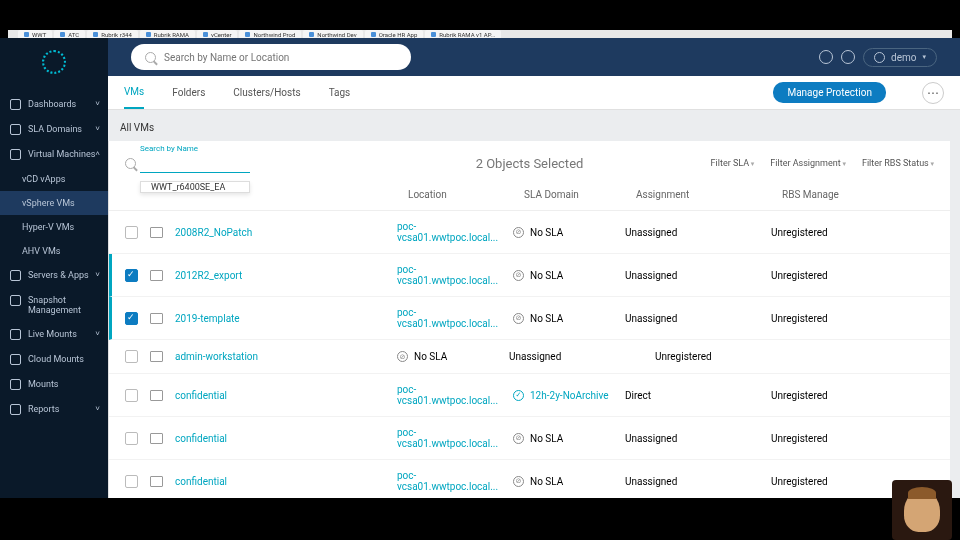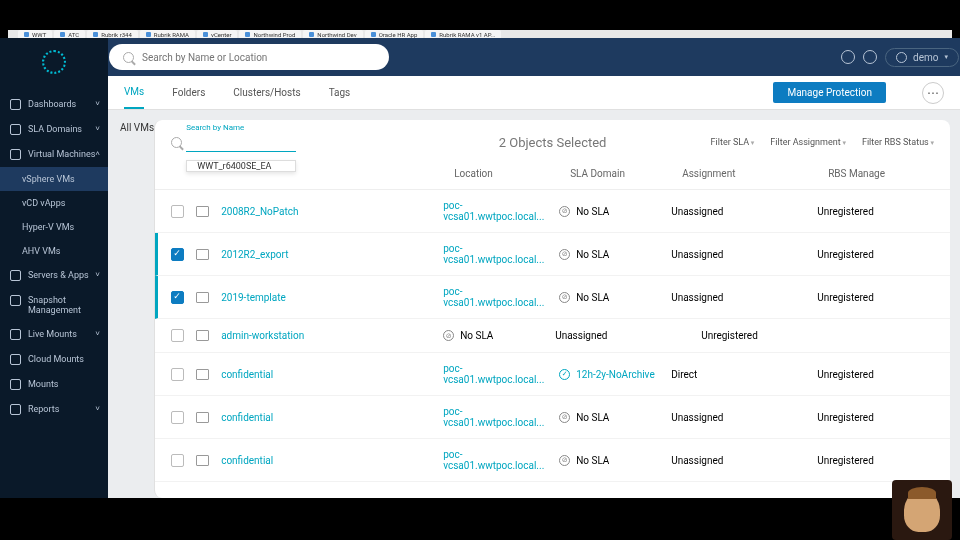--- a/index.html
+++ b/index.html
@@ -10,34 +10,34 @@
 .app{position:absolute;top:38px;left:0;right:0;bottom:42px;display:flex;background:#fff}
 .sidebar{width:108px;background:#0a1929;color:#b8c5d6;display:flex;flex-direction:column;padding-top:12px}
 .logo{display:flex;justify-content:center;margin-bottom:18px}
 .logo-shape{width:24px;height:24px;border:2px dotted #00bcd4;border-radius:50%}
 .nav-item{display:flex;align-items:flex-start;padding:7px 10px;font-size:9px;gap:7px;cursor:pointer;position:relative}
 .nav-item .chev{position:absolute;right:8px;font-size:8px}
 .nav-item.sub{padding-left:22px;font-size:9px}
 .nav-item.active{background:#1e3a5f}
 .nav-icon{width:11px;height:11px;border:1px solid currentColor;border-radius:2px;flex-shrink:0}
 .main{flex:1;display:flex;flex-direction:column;overflow:hidden}
-.topbar{background:#1e3a5f;height:38px;display:flex;align-items:center;padding:0 1px;gap:12px}
+.topbar{background:#1e3a5f;height:38px;display:flex;align-items:center;padding:0 23px;gap:12px}
 .search-global{flex:0 0 280px;background:#fff;border-radius:18px;height:26px;display:flex;align-items:center;padding:0 14px;gap:8px}
 .search-global input{border:none;outline:none;font-size:10px;flex:1;color:#777}
 .topbar-right{margin-left:auto;display:flex;align-items:center;gap:8px;color:#b8c5d6}
 .top-icon{width:14px;height:14px;border:1.5px solid currentColor;border-radius:50%}
 .user-pill{border:1px solid #4a6580;border-radius:14px;padding:3px 10px;font-size:10px;display:flex;align-items:center;gap:6px}
 .tabs-row{background:#fff;height:34px;display:flex;align-items:center;padding:0 16px;gap:28px;border-bottom:1px solid #e0e0e0;font-size:10px;color:#555}
 .tab{padding:10px 0;cursor:pointer}
 .tab.active{color:#00a6c0;border-bottom:2px solid #00a6c0}
-.manage-btn{margin-left:auto;background:#0d7cc1;color:#fff;border-radius:2px;padding:5px 14px;font-size:10px;cursor:pointer}
+.manage-btn{margin-left:auto;background:#0d7cc1;color:#fff;border-radius:10px;padding:5px 14px;font-size:10px;cursor:pointer}
 .more-btn{width:22px;height:22px;border:1px solid #ccc;border-radius:50%;margin-left:8px;display:flex;align-items:center;justify-content:center;font-size:12px;color:#555;cursor:pointer}
-.content{flex:1;background:#ebedef;padding:10px 10px 0 0;overflow:hidden;display:flex;flex-direction:row}
+.content{flex:1;background:#ebedef;padding:10px 10px 0 0;overflow:hidden;display:flex;flex-direction:column}
 .section-label{font-size:10px;color:#333;padding:2px 0 8px 12px}
-.card{background:#fff;flex:1;margin-left:0;border-radius:8px;display:flex;flex-direction:column;overflow:hidden;position:relative;border-left:1px solid #e0e0e0}
+.card{background:#fff;flex:1;margin-left:0;border-radius:0;display:flex;flex-direction:column;overflow:hidden;position:relative;border-left:1px solid #e0e0e0}
 .card-header{display:flex;align-items:center;padding:12px 16px 6px 16px;position:relative}
 .name-search{position:relative;margin-left:4px}
 .name-search-label{font-size:8px;color:#00a6c0;position:absolute;top:-9px;left:0}
 .name-search input{border:none;border-bottom:1.5px solid #00a6c0;outline:none;width:110px;font-size:10px;padding:2px 0}
 .autocomplete{position:absolute;top:28px;left:0;background:#fff;border:1px solid #ddd;padding:0 10px;font-size:9px;color:#333;width:110px;box-shadow:0 2px 4px rgba(0,0,0,0.1)}
 .selected-label{position:absolute;left:50%;transform:translateX(-50%);font-size:13px;color:#777}
 .filters{margin-left:auto;display:flex;gap:16px;font-size:9px;color:#555}
 .filter{cursor:pointer}
 .filter::after{content:" ▾";color:#aaa;font-size:7px}
 .table{flex:1;overflow:auto}
@@ -92,22 +92,22 @@
         <div class="nav-item">
           <span class="nav-icon"></span>
           <span>SLA Domains</span>
           <span class="chev">˅</span>
         </div>
         <div class="nav-item">
           <span class="nav-icon"></span>
           <span>Virtual Machines</span>
           <span class="chev">˄</span>
         </div>
+        <div class="nav-item sub">vCD vApps</div>
         <div class="nav-item sub active">vSphere VMs</div>
-        <div class="nav-item sub">vCD vApps</div>
         <div class="nav-item sub">Hyper-V VMs</div>
         <div class="nav-item sub">AHV VMs</div>
         <div class="nav-item">
           <span class="nav-icon"></span>
           <span>Servers &amp; Apps</span>
           <span class="chev">˅</span>
         </div>
         <div class="nav-item">
           <span class="nav-icon"></span>
           <span>Snapshot Management</span>

